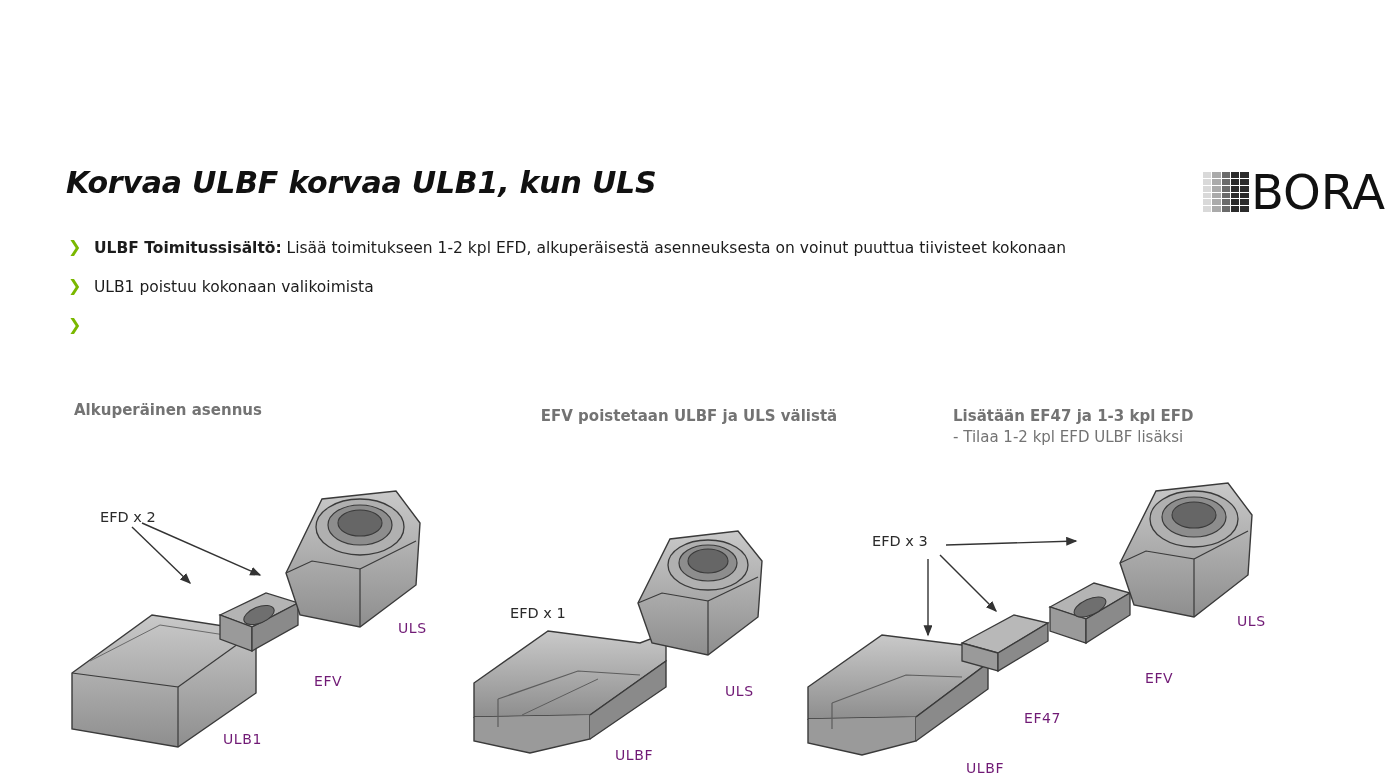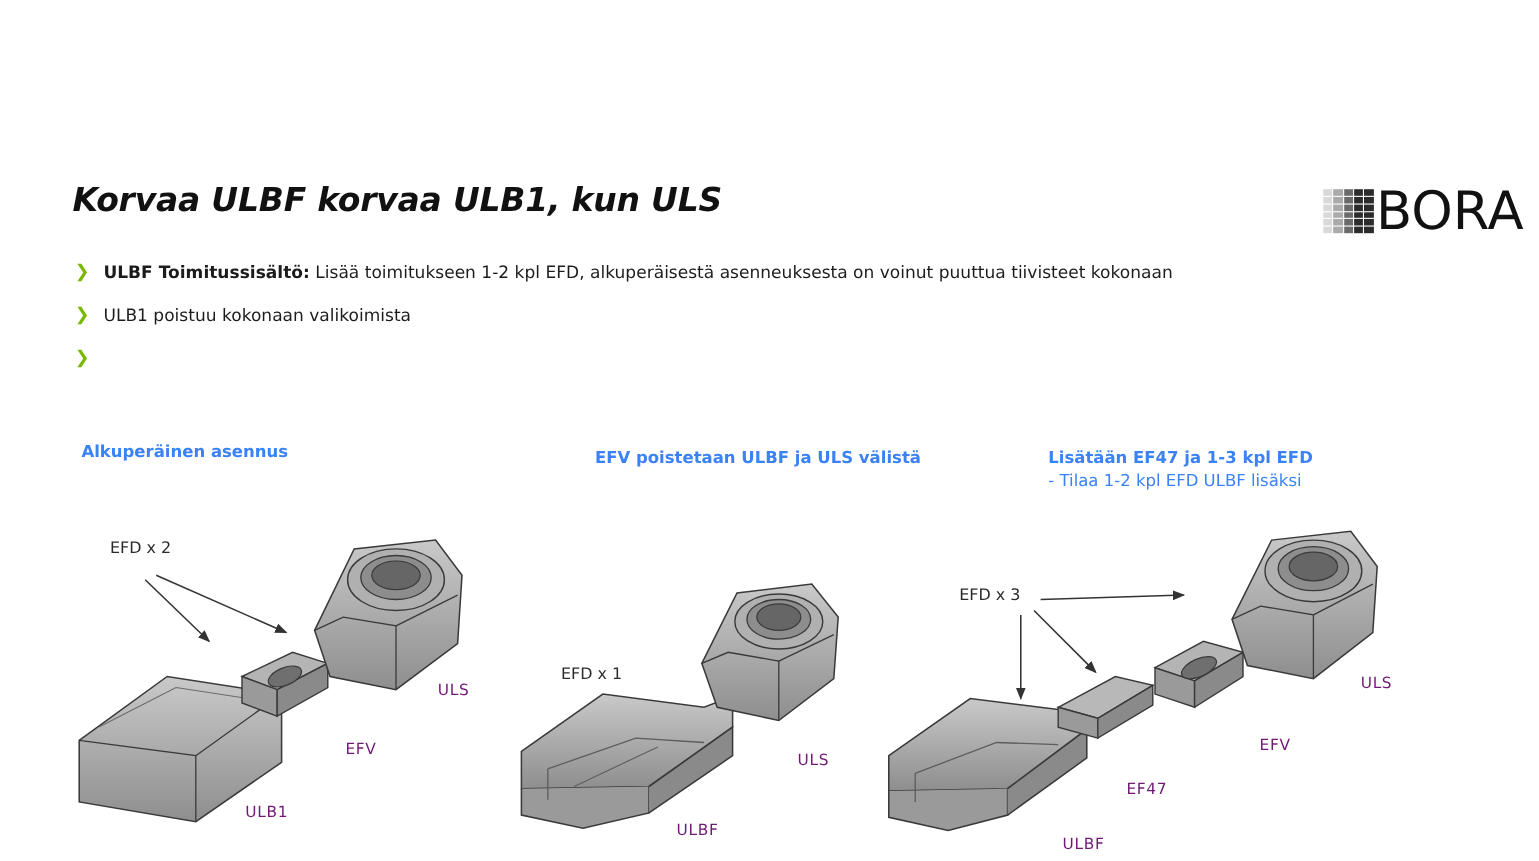--- a/index.html
+++ b/index.html
@@ -91,21 +91,21 @@
     line-height: 16px;
   }
   .bullet b { font-weight: bold; }
 
   
   .col-head {
     position: absolute;
     font-size: 15px;
     font-weight: bold;
     line-height: 21px;
-    color: #3b82f6;
+    color: #737373;
   }
   .col-head .sub {
     font-weight: normal;
   }
   #head-1 { left: 74px;  top: 400px; width: 380px; }
   #head-2 { left: 499px; top: 406px; width: 380px; text-align: center; }
   #head-3 { left: 953px; top: 406px; width: 420px; }
 
   
   .figures {
@@ -243,21 +243,21 @@
       <g>
         <path d="M226,108 L262,34 L336,26 L360,58 L356,120 L300,162 L240,150 Z" fill="url(#g1)" stroke="#3a3a3a" stroke-width="1.4"></path>
         <ellipse cx="300" cy="62" rx="44" ry="28" fill="#b0b0b0" stroke="#3a3a3a" stroke-width="1.3"></ellipse>
         <ellipse cx="300" cy="60" rx="32" ry="20" fill="#8d8d8d" stroke="#3a3a3a" stroke-width="1.2"></ellipse>
         <ellipse cx="300" cy="58" rx="22" ry="13" fill="#666666" stroke="#3a3a3a" stroke-width="1.1"></ellipse>
         <path d="M226,108 L252,96 L300,104 L300,162" fill="none" stroke="#3a3a3a" stroke-width="1.2"></path>
         <path d="M300,104 L356,76" fill="none" stroke="#3a3a3a" stroke-width="1.2"></path>
       </g>
     </svg>
 
-    <div class="fig-label" style="left:40px; top:26px;">EFD x 2</div>
+    <div class="fig-label" style="left:40px; top:44px;">EFD x 2</div>
     <div class="fig-label gray" style="left:163px; top:266px;">ULB1</div>
     <div class="fig-label gray" style="left:254px; top:208px;">EFV</div>
     <div class="fig-label gray" style="left:338px; top:155px;">ULS</div>
   </div>
 
   <div class="panel" id="panel-2">
     <svg width="420" height="318" viewBox="0 0 420 318">
       <defs>
         <linearGradient id="g2" x1="0" y1="0" x2="0" y2="1">
           <stop offset="0%" stop-color="#c9c9c9"></stop>

